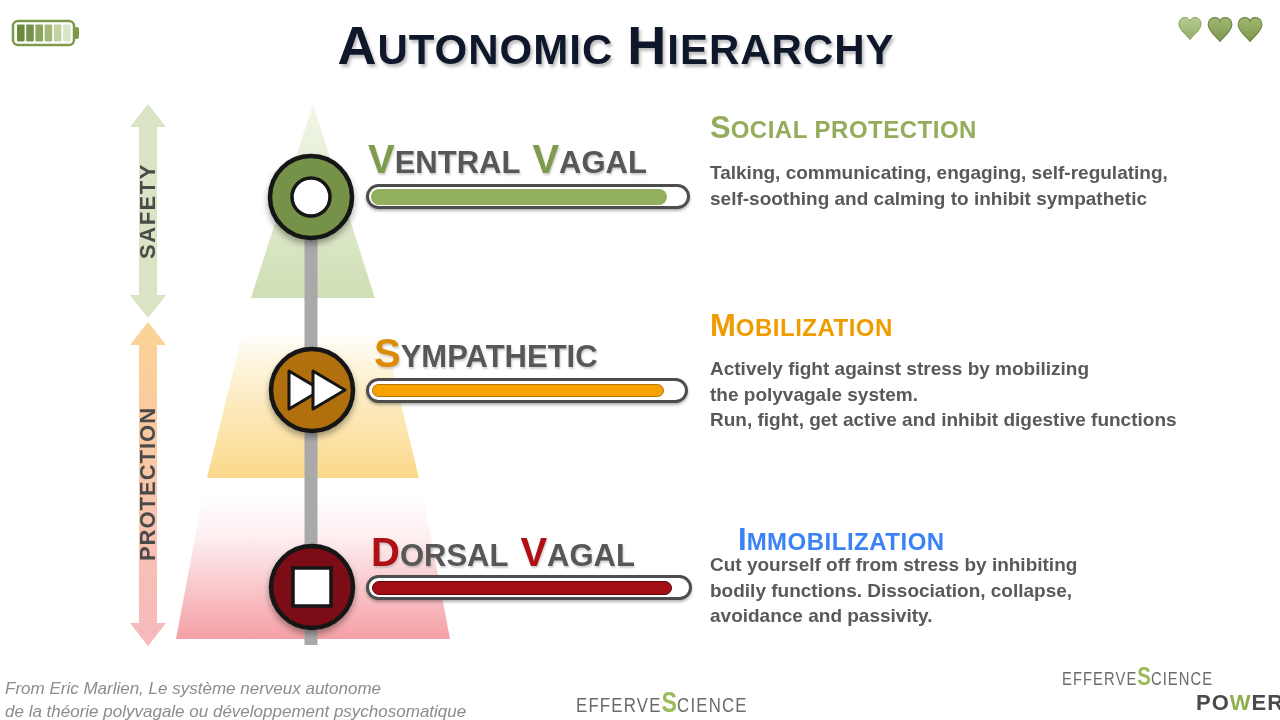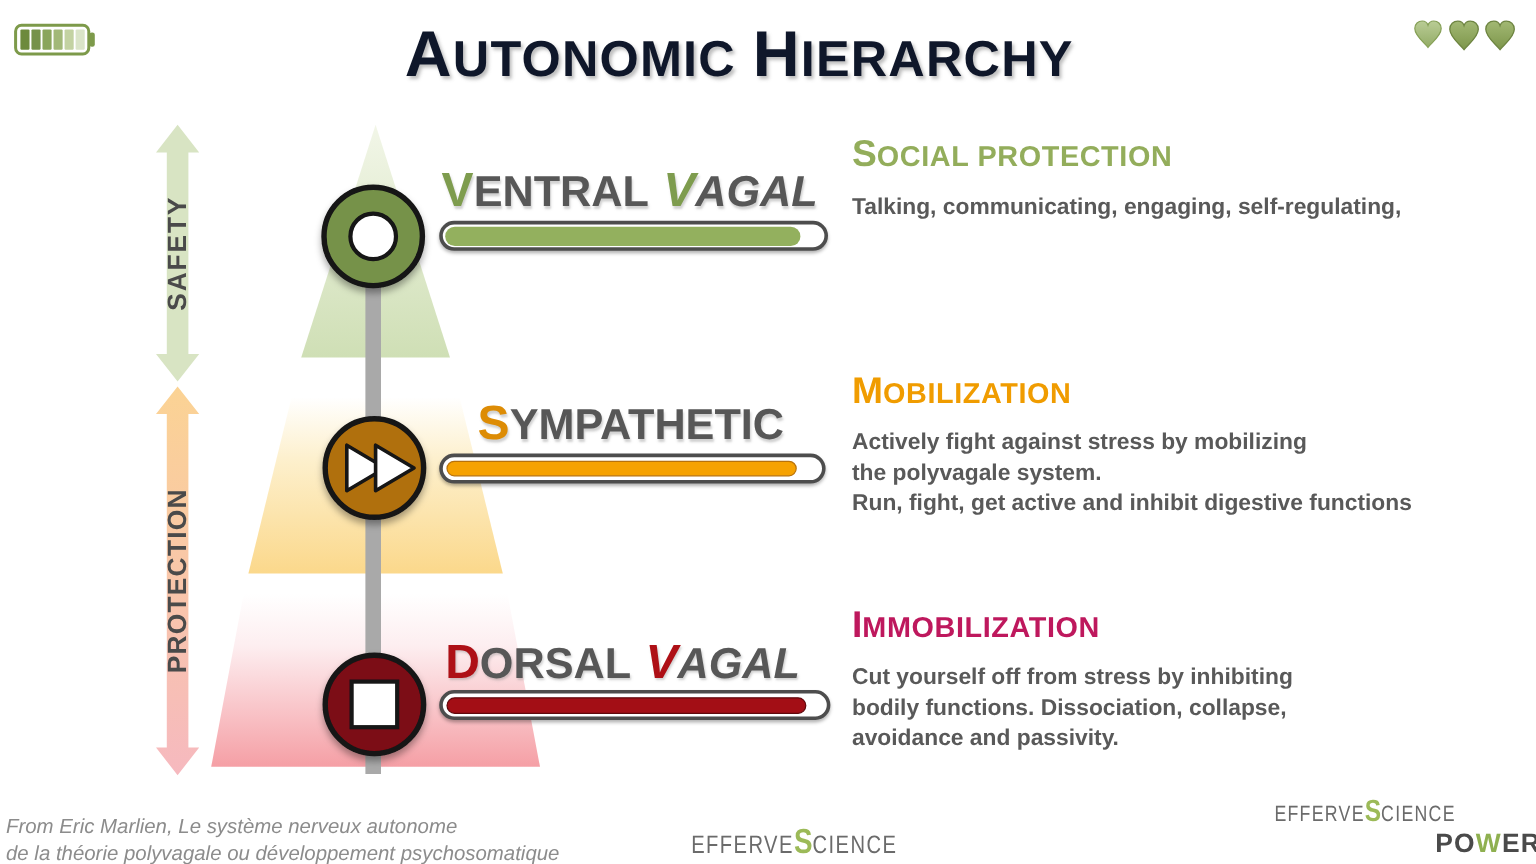--- a/index.html
+++ b/index.html
@@ -12,25 +12,25 @@
   .title{position:absolute;left:0;top:14px;width:1232px;text-align:center;color:#0f172a;
          font-weight:bold;letter-spacing:1px;text-shadow:2px 3px 3px rgba(110,110,110,0.45);}
   .title .init{font-size:54px;}
   .title .rest{font-size:42px;}
   .title .word + .word{margin-left:14px;}
 
   
   .lvl-label{position:absolute;color:#575757;font-weight:bold;line-height:1;white-space:nowrap;
              text-shadow:1px 2px 2px rgba(120,120,120,0.35);}
   .lvl-label .init{font-size:40px;}
-  .lvl-label .rest{font-size:36px;}
-  .lvl-label .word + .word{margin-left:12px;font-style:italic;}
+  .lvl-label .rest{font-size:31px;}
+  .lvl-label .word + .word{margin-left:12px;}
   .lvl-ventral{left:368px;top:139px;}
   .lvl-ventral .init{color:#7e9c4e;}
-  .lvl-symp{left:374px;top:333px;margin-left:24px;}
+  .lvl-symp{left:374px;top:333px;}
   .lvl-symp .init{color:#dd8c05;}
   .lvl-dorsal{left:371px;top:532px;text-align:center;}
   .lvl-dorsal .init{color:#ae1016;}
 
   
   .bar{position:absolute;left:366px;height:19px;background:#fff;border:3px solid #4d4d4d;
        border-radius:13px;box-shadow:0 2px 3px rgba(0,0,0,0.3);}
   .bar .fill{position:absolute;border-radius:8px;}
   .bar-ventral{top:184px;width:318px;}
   .bar-ventral .fill{left:2px;top:1.5px;height:16px;width:296px;background:#93b05e;}
@@ -38,21 +38,21 @@
   .bar-symp .fill{left:3px;top:3px;height:11px;width:290px;background:#f6a201;border:1px solid #b8720a;border-radius:7px;}
   .bar-dorsal{top:575px;width:320px;}
   .bar-dorsal .fill{left:3px;top:2.5px;height:12px;width:298px;background:#a30e15;border:1px solid #5f080c;border-radius:7px;}
 
   
   .section-h{position:absolute;left:710px;font-weight:bold;line-height:1;white-space:nowrap;}
   .section-h .init{font-size:31px;}
   .section-h .rest{font-size:24px;letter-spacing:0.5px;}
   .h-social{top:112px;color:#93ad5b;}
   .h-mobil{top:310px;color:#f09c00;text-align:right;}
-  .h-immob{top:505px;color:#be185d;}
+  .h-immob{top:524px;color:#3b82f6;margin-left:28px;}
   .section-p{position:absolute;left:710px;color:#595959;font-weight:bold;font-size:19px;line-height:25.5px;}
   .section-p span{display:block;}
   .p-social{top:160px;}
   .p-mobil{top:356px;}
   .p-immob{top:552px;}
 
   
   .citation{position:absolute;left:5px;top:677px;font-style:italic;color:#8c8c8c;
             font-size:17px;line-height:23px;}
   .citation span{display:block;}
@@ -176,20 +176,21 @@
     </div>
   <div class="bar bar-dorsal">
       <div class="fill"></div>
     </div>
 
   <div class="section-h h-social">
     <span class="init">S</span><span class="rest">OCIAL PROTECTION</span>
   </div>
   <div class="section-p p-social">
     <span>Talking, communicating, engaging, self-regulating,</span>
+    <span>self-soothing and calming to inhibit sympathetic</span>
   </div>
 
   <div class="section-h h-mobil">
     <span class="init">M</span><span class="rest">OBILIZATION</span>
   </div>
   <div class="section-p p-mobil">
     <span>Actively fight against stress by mobilizing</span>
     <span>the polyvagale system.</span>
     <span>Run, fight, get active and inhibit digestive functions</span>
   </div>

